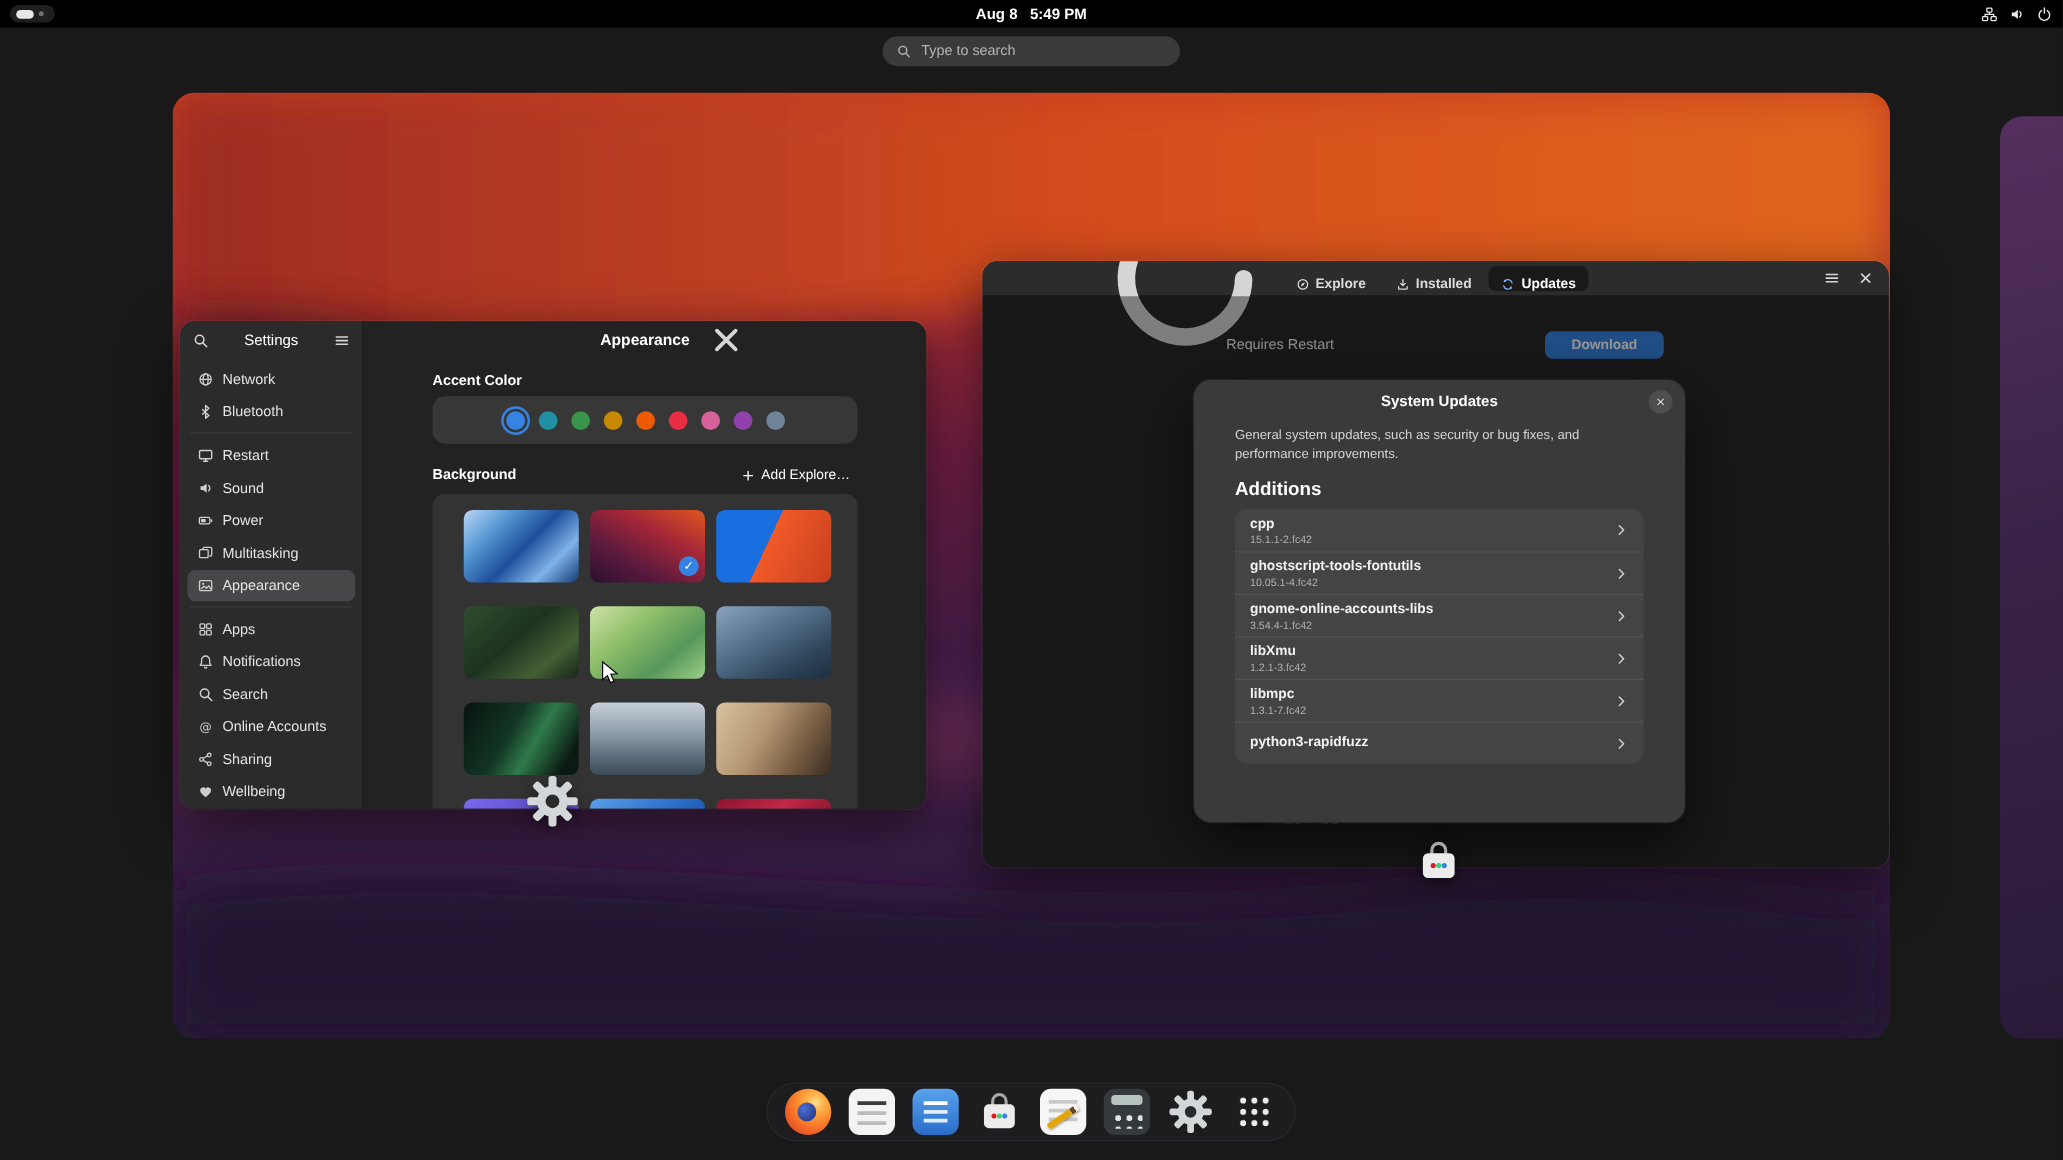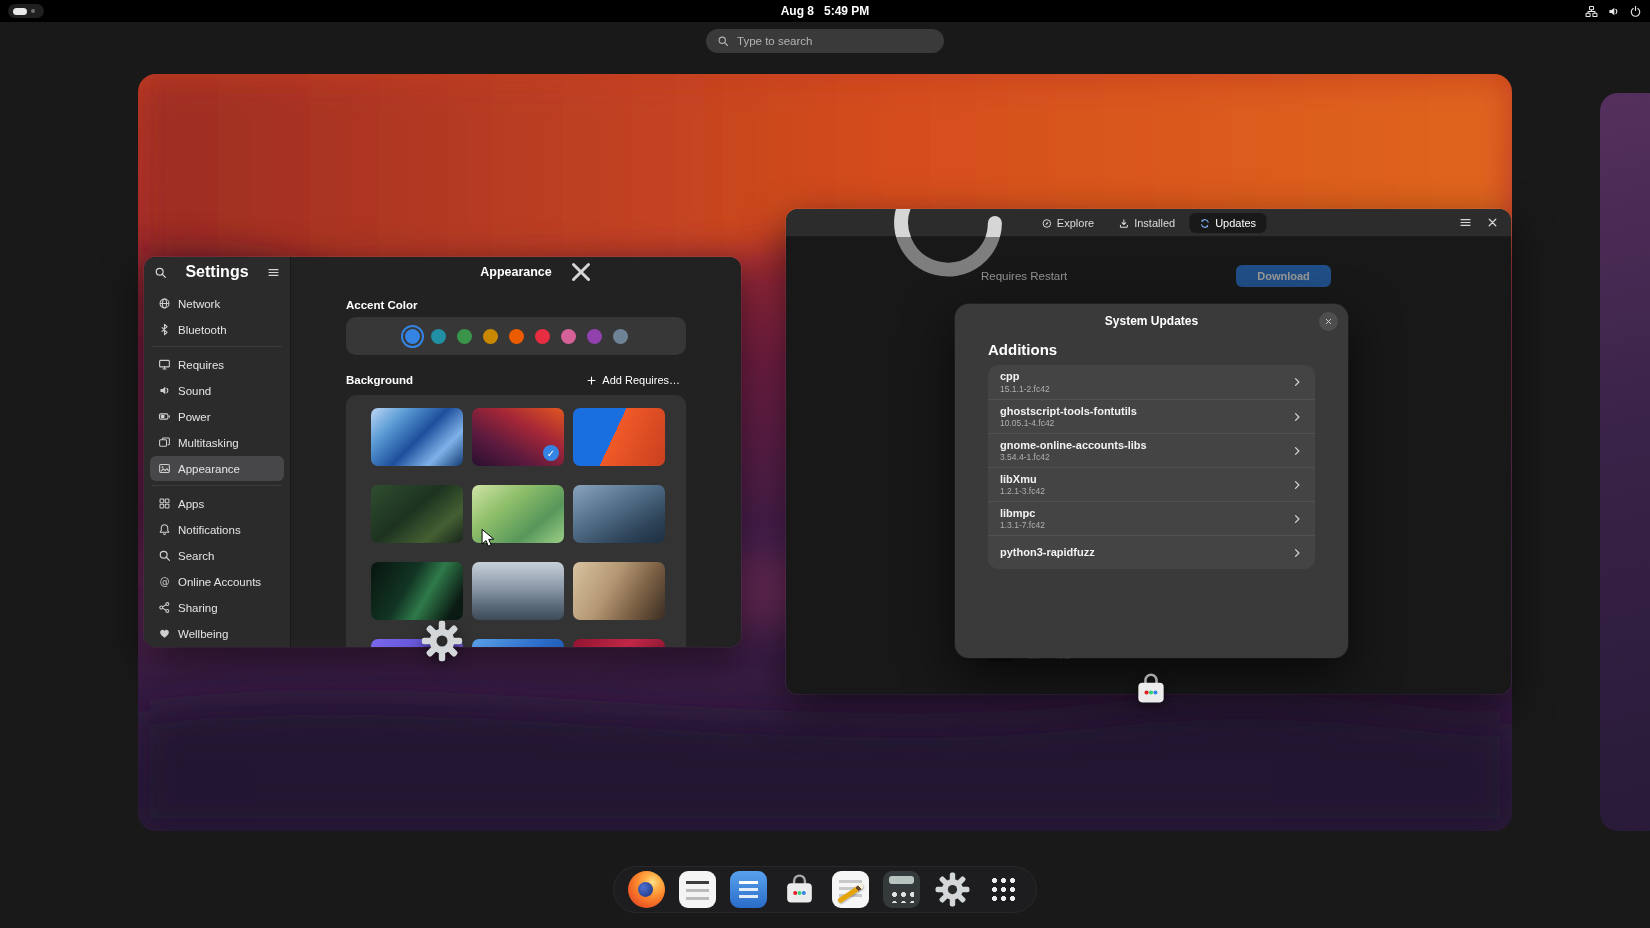--- a/index.html
+++ b/index.html
@@ -32,21 +32,21 @@
   
   .window{position:absolute;border-radius:12px;overflow:hidden;z-index:11;
     box-shadow:0 14px 42px rgba(0,0,0,.55),0 0 0 1px rgba(255,255,255,.07);}
   .icon-btn{display:flex;align-items:center;justify-content:center;background:none;border:none;padding:0;color:#d6d6d6;cursor:default;}
 
   
   .settings{left:144px;top:257px;width:597px;height:390px;background:#222;display:flex;}
   .sidebar{width:147px;background:#2b2b2b;border-right:1px solid #191919;display:flex;flex-direction:column;}
   .sb-head{height:30px;display:flex;align-items:center;justify-content:space-between;padding:0 10px;flex:none;}
   .sb-head svg{width:13px;height:13px;color:#d6d6d6;}
-  .sb-title{font-size:16px;font-weight:700;color:#fff;}
+  .sb-title{font-size:12px;font-weight:400;color:#fff;}
   .nav{padding:3px 0;overflow:hidden;}
   .nav-item{height:25px;margin:1px 6px;border-radius:6px;display:flex;align-items:center;gap:7px;padding:0 8px;
     color:#e4e4e4;font-size:11.5px;position:relative;}
   .nav-item svg{width:13px;height:13px;color:#cfcfcf;flex:none;}
   .nav-item.selected{background:#47474a;}
   .nav-item.sep-after{margin-bottom:10px;}
   .nav-item.sep-after::after{content:"";position:absolute;left:2px;right:2px;bottom:-5px;height:1px;background:#3c3c3c;}
   .content{flex:1;display:flex;flex-direction:column;background:#222;min-width:0;}
   .ct-head{height:30px;display:flex;align-items:center;justify-content:center;position:relative;flex:none;}
   .ct-title{font-size:12.5px;font-weight:700;color:#fff;}
@@ -63,22 +63,22 @@
   .bg-card{margin-top:7px;border-radius:10px;background:#333;padding:13px 25px;
     display:grid;grid-template-columns:repeat(3,92px);column-gap:9px;row-gap:19px;}
   .wp{width:92px;height:58px;border-radius:7px;position:relative;}
   .wp.selected::after{content:"✓";position:absolute;right:5px;bottom:5px;width:16px;height:16px;border-radius:50%;
     background:#3584e4;color:#fff;font-size:10px;font-weight:700;display:flex;align-items:center;justify-content:center;}
 
   
   .software{left:786px;top:209px;width:725px;height:485px;background:#262626;}
   .sw-head{height:28px;background:#2c2c2c;border-bottom:1px solid #1c1c1c;display:flex;align-items:center;padding:0 12px;position:relative;}
   .tabs{position:absolute;left:50%;top:4px;transform:translateX(-50%);display:flex;gap:4px;}
-  .tab{height:20px;padding:0 10px;border-radius:6px;display:flex;align-items:center;gap:5px;font-size:11px;color:#dcdcdc;
-    background:none;border:none;}
+  .tab{height:20px;padding:0 10px;border-radius:6px;display:flex;align-items:flex-end;gap:5px;font-size:11px;color:#dcdcdc;
+    background:none;border:none;font-weight:bold;}
   .tab svg{width:11px;height:11px;}
   .tab.active{background:#191919;color:#fff;}
   .tab.active svg{color:#7fb3f2;}
   .sw-head-right{margin-left:auto;display:flex;align-items:center;gap:14px;}
   .sw-head-right svg{width:13px;height:13px;}
   .sw-body{position:relative;height:457px;}
   .restart-row{position:absolute;left:195px;top:28px;width:350px;display:flex;align-items:center;justify-content:space-between;}
   .restart-label{font-size:11.5px;font-weight:400;color:#f0f0f0;}
   .download-btn{width:95px;height:22px;border-radius:6px;background:#3584e4;color:#fff;font-size:11px;font-weight:600;
     border:none;display:flex;align-items:center;justify-content:center;}
@@ -349,21 +349,21 @@
         <div class="nav-item sep-after">
           <svg>
             <use href="#i-bluetooth"></use>
           </svg>
           <span>Bluetooth</span>
         </div>
         <div class="nav-item">
           <svg>
             <use href="#i-displays"></use>
           </svg>
-          <span>Requires</span>
+          <span>Restart</span>
         </div>
         <div class="nav-item">
           <svg>
             <use href="#i-sound"></use>
           </svg>
           <span>Sound</span>
         </div>
         <div class="nav-item">
           <svg>
             <use href="#i-power"></use>
@@ -440,21 +440,21 @@
           <span class="swatch" style="background: rgb(213, 97, 153);"></span>
           <span class="swatch" style="background: rgb(145, 65, 172);"></span>
           <span class="swatch" style="background: rgb(111, 131, 150);"></span>
         </div>
       <div class="bg-row">
         <span class="sec-label">Background</span>
         <button class="add-pic">
           <svg>
               <use href="#i-plus"></use>
             </svg>
-          <span>Add Requires…</span>
+          <span>Add Explore…</span>
         </button>
       </div>
       <div class="bg-card">
 
       <div class="wp" style="background: linear-gradient(135deg, rgb(188, 215, 245) 0%, rgb(91, 155, 213) 25%, rgb(29, 79, 156) 52%, rgb(127, 178, 232) 76%, rgb(18, 58, 115) 100%);"></div>
           <div class="wp selected" style="background: linear-gradient(210deg, rgb(224, 86, 31) 0%, rgb(165, 39, 55) 35%, rgb(92, 26, 62) 68%, rgb(42, 16, 48) 100%);"></div>
           <div class="wp" style="background: linear-gradient(115deg, rgb(26, 111, 224) 0%, rgb(26, 111, 224) 45%, rgb(240, 90, 40) 45%, rgb(201, 63, 31) 100%);"></div>
           <div class="wp" style="background: linear-gradient(140deg, rgb(46, 77, 47) 0%, rgb(29, 51, 32) 45%, rgb(68, 95, 51) 75%, rgb(22, 36, 26) 100%);"></div>
           <div class="wp" style="background: linear-gradient(140deg, rgb(207, 227, 166) 0%, rgb(143, 191, 106) 35%, rgb(87, 151, 90) 70%, rgb(156, 207, 134) 100%);"></div>
           <div class="wp" style="background: linear-gradient(150deg, rgb(138, 163, 189) 0%, rgb(84, 113, 140) 40%, rgb(46, 68, 89) 75%, rgb(29, 47, 64) 100%);"></div>
@@ -527,20 +527,21 @@
       </span>
     </div>
     <div class="dim"></div>
     <div class="dialog">
       <div class="dlg-title">System Updates</div>
       <button class="dlg-close icon-btn">
         <svg>
             <use href="#i-close"></use>
           </svg>
       </button>
+      <div class="dlg-desc">General system updates, such as security or bug fixes, and performance improvements.</div>
       <div class="dlg-sec">Additions</div>
       <div class="ulist">
 
       <div class="urow">
             <span>
               <div class="uname">cpp</div>
               <div class="uver">15.1.1-2.fc42</div>
             </span>
             <svg class="uchev">
               <use href="#i-chevron"></use>

